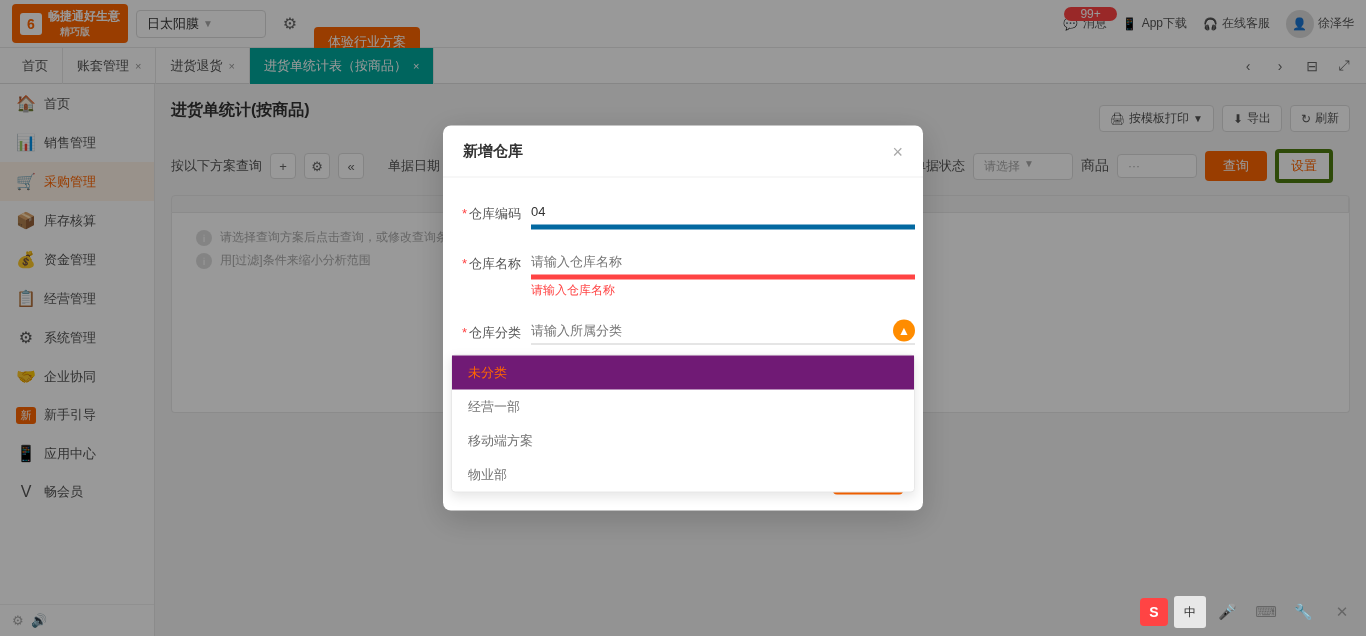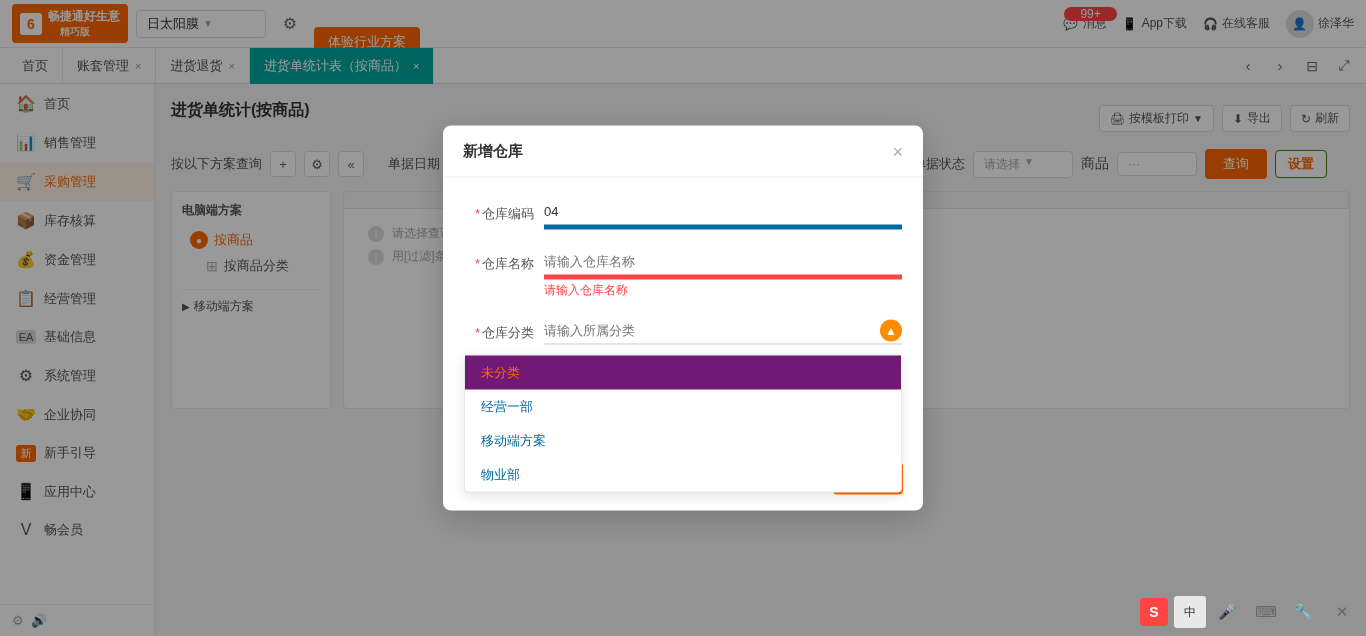--- a/index.html
+++ b/index.html
@@ -108,22 +108,22 @@
     .print-btn, .export-btn, .refresh-btn {
       display: flex; align-items: center; gap: 4px;
       border: 1px solid #ddd; border-radius: 4px; padding: 4px 10px;
       background: #fff; cursor: pointer; color: #555; font-size: 12px;
     }
     .query-btn {
       background: #ff6600; color: #fff; border: none; border-radius: 4px;
       padding: 6px 18px; cursor: pointer; font-size: 13px;
     }
     .set-btn {
-      background: #fff; color: #ff6600; border: 1px solid #4d7c0f;
-      border-radius: 4px; padding: 4px 12px; cursor: pointer; font-size: 13px; font-weight: bold;
+      background: #fff; color: #ff6600; border: 4px solid #4d7c0f;
+      border-radius: 4px; padding: 4px 12px; cursor: pointer; font-size: 13px;
     }
     .scheme-item {
       display: flex; align-items: center; gap: 6px;
       padding: 4px 8px; cursor: pointer; color: #555; font-size: 13px;
       border-radius: 4px;
     }
     .scheme-item.active { color: #ff6600; }
     .scheme-item .dot {
       width: 18px; height: 18px; border-radius: 50%; background: #ff6600;
       display: flex; align-items: center; justify-content: center;
@@ -159,21 +159,21 @@
       z-index: 101; width: 480px; padding: 0;
     }
     .dialog-header {
       display: flex; align-items: center; justify-content: space-between;
       padding: 16px 20px; border-bottom: 1px solid #f0f0f0;
     }
     .dialog-title { font-size: 15px; font-weight: bold; color: #333; }
     .dialog-close {
       cursor: pointer; color: #aaa; font-size: 18px; line-height: 1;
     }
-    .dialog-body { padding: 20px 21px; }
+    .dialog-body { padding: 20px 8px; }
     .form-row {
       display: flex; align-items: flex-start; margin-bottom: 18px; gap: 0;
     }
     .form-label {
       width: 80px; text-align: right; padding-right: 10px;
       color: #555; font-size: 13px; line-height: 32px; white-space: nowrap;
     }
     .form-label .required { color: #ff4444; margin-right: 2px; }
     .form-control-wrap { flex: 1; position: relative; }
     .form-input {
@@ -194,21 +194,21 @@
       display: flex; align-items: center; justify-content: center;
       cursor: pointer; color: #fff; font-size: 12px;
     }
     .dropdown-list {
       position: absolute; top: 38px; left: -80px; right: 0;
       background: #fff; border: 1px solid #e8e8e8;
       border-radius: 4px; box-shadow: 0 4px 12px rgba(0,0,0,0.1);
       z-index: 200; min-width: 280px;
     }
     .dropdown-item {
-      padding: 8px 16px; cursor: pointer; font-size: 13px; color: #0369a1;
+      padding: 8px 16px; cursor: pointer; font-size: 13px; color: #737373;
     }
     .dropdown-item.selected { background: #701a75; color: #ff6600; }
     .form-textarea {
       width: 100%; border: none; border-bottom: 1px solid #ccc;
       padding: 6px 0; font-size: 13px; color: #333; outline: none;
       resize: none; background: transparent; min-height: 32px;
     }
     .dialog-footer {
       display: flex; justify-content: flex-end; padding: 12px 20px 16px;
       gap: 10px;
@@ -324,24 +324,20 @@
       <span class="sidebar-icon">📦</span>
       <span>库存核算</span>
     </div>
     <div class="sidebar-item">
       <span class="sidebar-icon">💰</span>
       <span>资金管理</span>
     </div>
     <div class="sidebar-item">
       <span class="sidebar-icon">📋</span>
       <span>经营管理</span>
-    </div>
-    <div class="sidebar-item">
-      <span class="sidebar-icon" style="font-size:11px;background:#ddd;border-radius:3px;padding:1px 2px;color:#555;">EA</span>
-      <span>基础信息</span>
     </div>
     <div class="sidebar-item">
       <span class="sidebar-icon">⚙</span>
       <span>系统管理</span>
     </div>
     <div class="sidebar-item">
       <span class="sidebar-icon">🤝</span>
       <span>企业协同</span>
     </div>
     <div class="sidebar-item">
@@ -406,39 +402,20 @@
 
       <span style="color:#555;font-size:14px;">商品</span>
       <div style="border:1px solid #ddd;border-radius:4px;padding:4px 10px;background:#fff;min-width:80px;font-size:12px;color:#aaa;">···</div>
 
       <button class="query-btn">查询</button>
       <button class="set-btn">设置</button>
     </div>
 
     <div style="display:flex;gap:0;">
 
-      <div style="width:160px;background:#fff;border:1px solid #e8e8e8;border-radius:4px;padding:10px;margin-right:12px;flex-shrink:0;">
-        <div style="display:flex;align-items:center;justify-content:space-between;margin-bottom:8px;">
-          <span style="font-size:12px;color:#555;font-weight:bold;">电脑端方案</span>
-        </div>
-        <div class="scheme-item active">
-          <span class="dot">●</span>
-          <span>按商品</span>
-        </div>
-        <div class="scheme-item sub-scheme">
-          <span style="color:#aaa;font-size:14px;">⊞</span>
-          <span>按商品分类</span>
-        </div>
-        <div style="margin-top:10px;border-top:1px solid #f0f0f0;padding-top:8px;">
-          <div style="display:flex;align-items:center;gap:4px;cursor:pointer;color:#555;">
-            <span style="font-size:10px;">▶</span>
-            <span style="font-size:12px;">移动端方案</span>
-          </div>
-        </div>
-      </div>
 
       <div style="flex:1;">
         <div class="table-header">
           <div class="th-cell" style="flex:3;"></div>
         </div>
         <div style="background:#fff;border:1px solid #e8e8e8;border-top:none;border-radius:0 0 4px 4px;min-height:200px;">
           <div class="hint-items" style="padding:16px 24px;">
             <div class="hint-item">
               <div class="hint-circle">ℹ</div>
               <span>请选择查询方案后点击查询，或修改查询条件后点击查询来生成报表</span>

